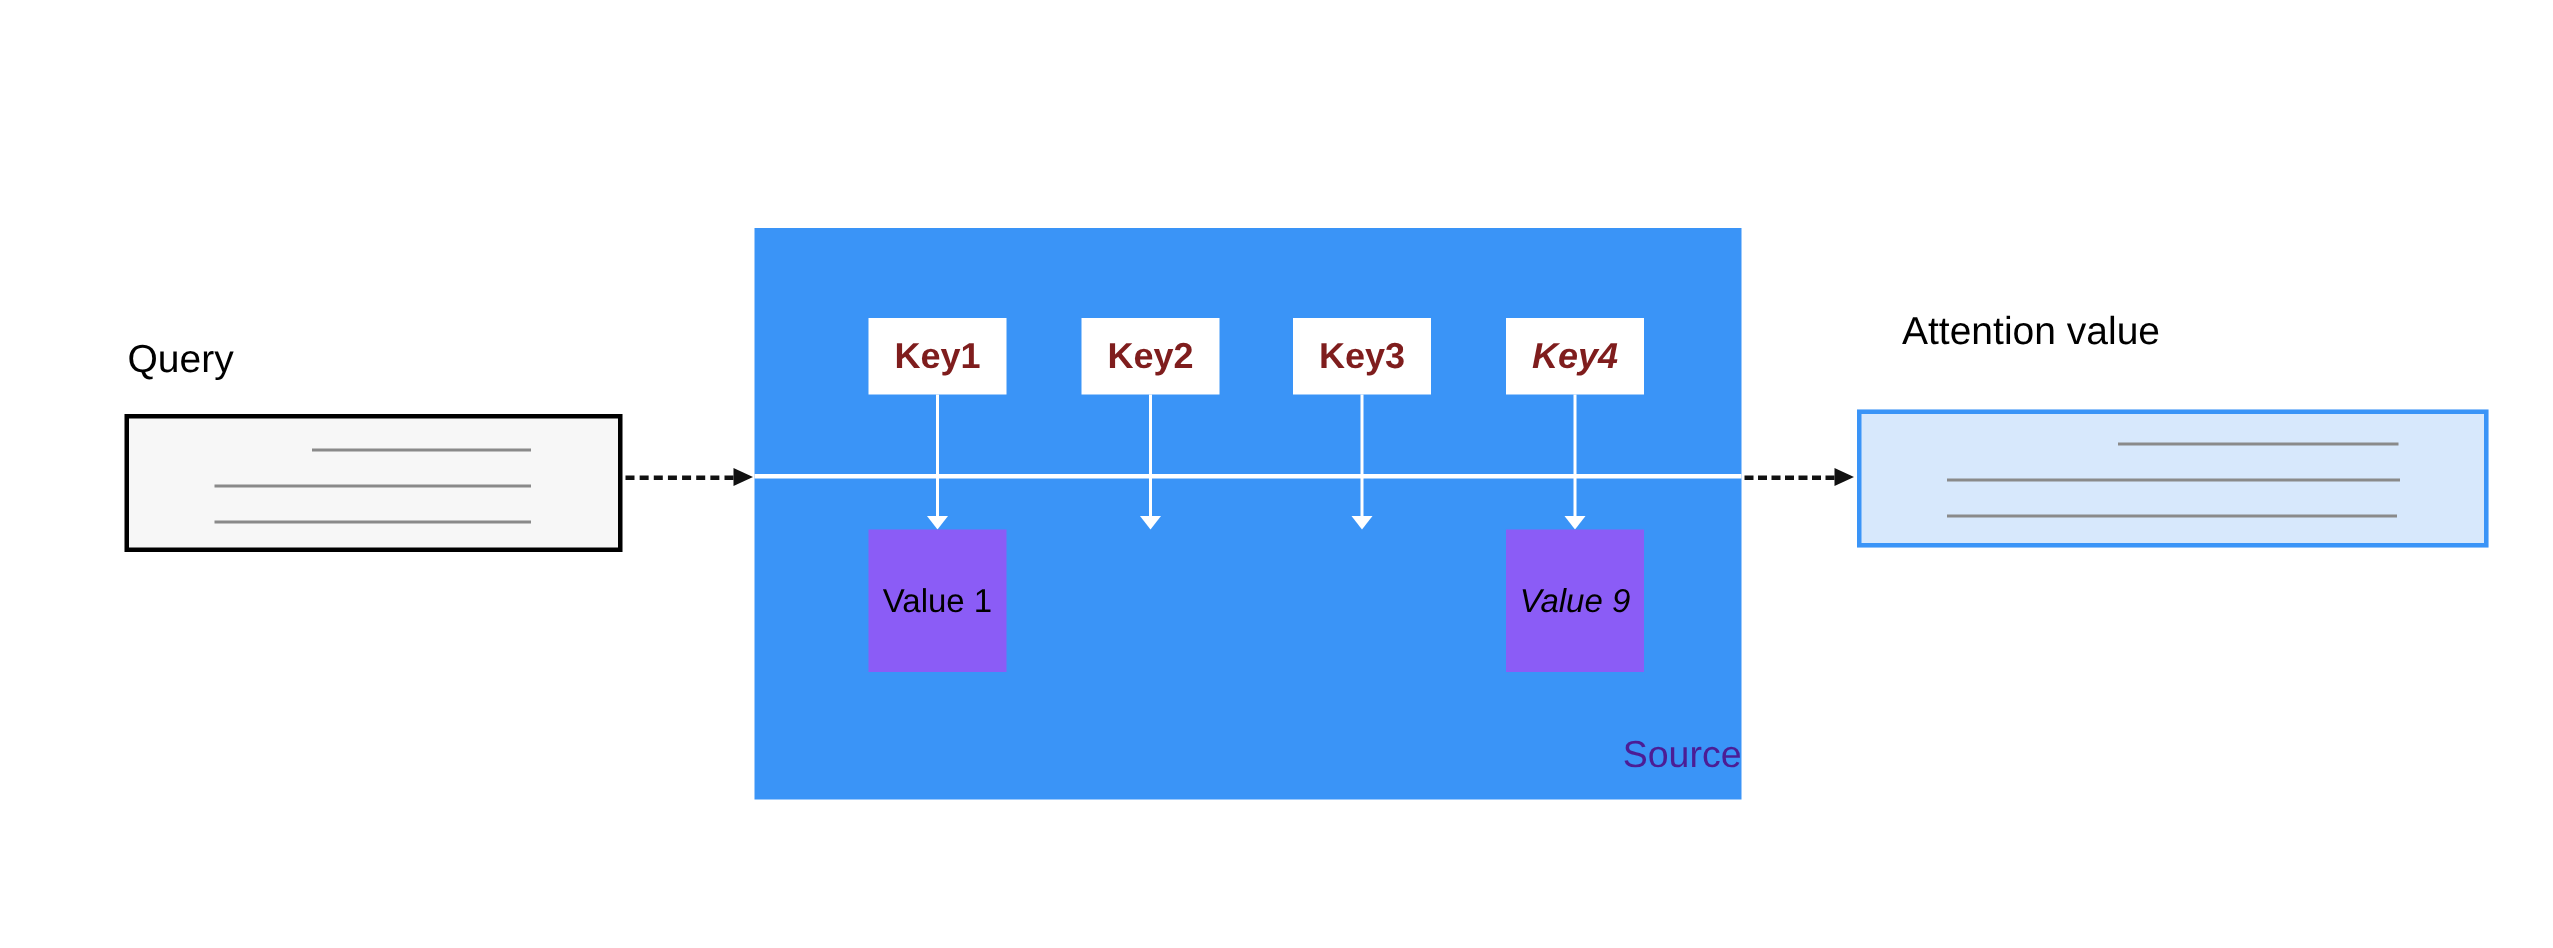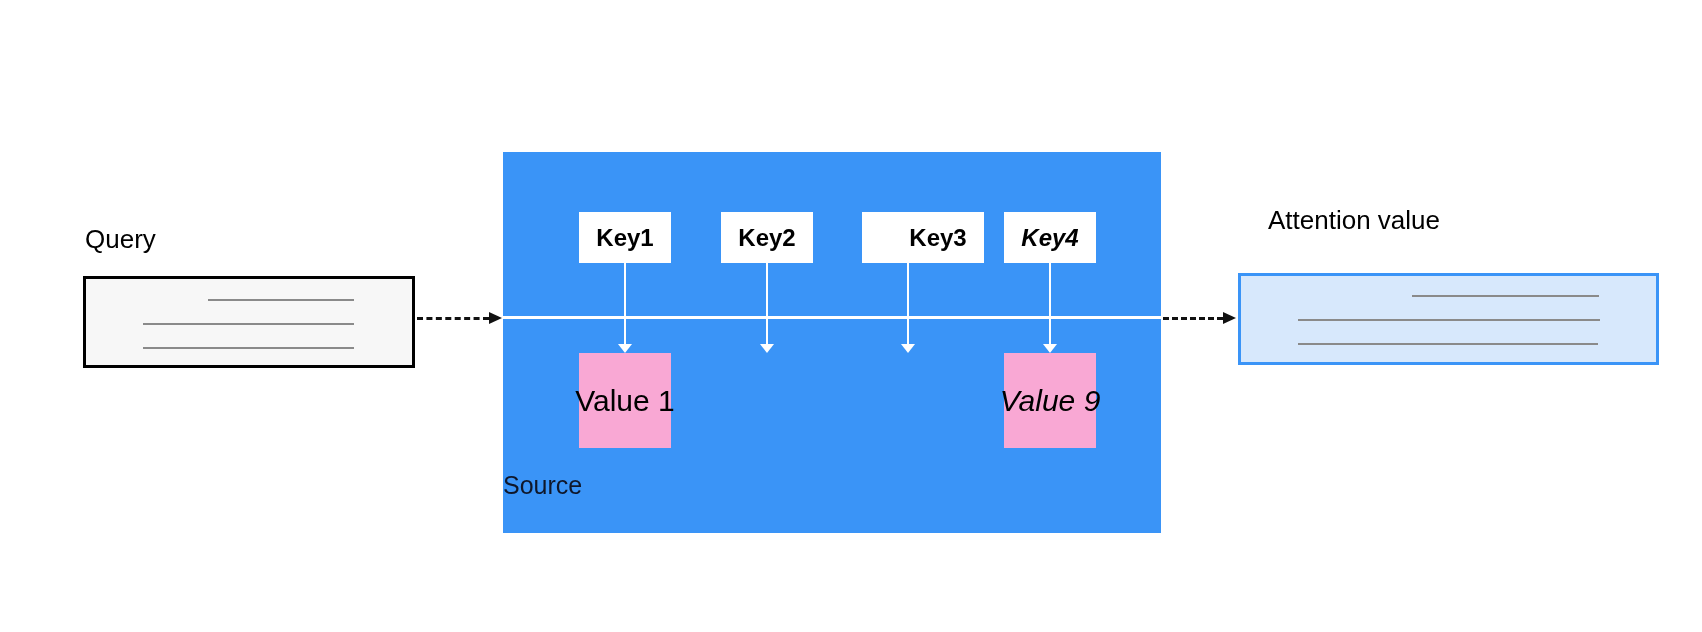--- a/index.html
+++ b/index.html
@@ -46,41 +46,41 @@
   .source-box{
     left:503px;top:152px;width:658px;height:381px;
     background:var(--source-blue,#3a94f7);
   }
   .source-hline{
     position:absolute;left:0;top:164px;width:100%;height:3px;background:#fff;
   }
   .key-box{
     position:absolute;top:60px;width:92px;height:51px;background:#fff;
     display:flex;align-items:center;justify-content:center;
-    font-size:24px;font-weight:bold;color:#000000;
+    font-size:24px;font-weight:bold;color:#7f1d1d;
   }
   .value-box{
-    position:absolute;top:201px;width:92px;height:95px;background:#f9a8d4;
+    position:absolute;top:201px;width:92px;height:95px;background:#8b5cf6;
     display:flex;align-items:center;justify-content:center;
-    font-size:30px;color:#000;white-space:nowrap;
+    font-size:22px;color:#000;white-space:nowrap;
   }
-  .col1{left:76px;}  .col2{left:218px;} .col3{left:359px;padding-left:30px;} .col4{left:501px;font-style:italic;}
+  .col1{left:76px;}  .col2{left:218px;} .col3{left:359px;} .col4{left:501px;font-style:italic;}
   .connector-line{
     position:absolute;top:111px;width:2px;height:82px;background:#fff;
   }
   .cl1{left:121px;} .cl2{left:263px;} .cl3{left:404px;} .cl4{left:546px;}
   .connector-arrowhead{
     position:absolute;top:192px;width:0;height:0;
     border-left:7px solid transparent;border-right:7px solid transparent;
     border-top:9px solid #fff;
   }
   .ca1{left:115px;} .ca2{left:257px;} .ca3{left:398px;} .ca4{left:540px;}
   .source-label{
-    position:absolute;left:0;top:320px;width:100%;
-    text-align:left;color:#0f172a;font-size:25px;line-height:26px;
+    position:absolute;left:0;top:338px;width:100%;
+    text-align:right;color:#4c1d95;font-size:25px;line-height:26px;
   }
 
   
   .attention-box{
     left:1238px;top:273px;width:421px;height:92px;
     background:var(--attn-fill,#d7e8fc);
     border:3px solid var(--attn-border,#3a94f7);
     box-sizing:border-box;
   }
   .a-l1{left:171px;top:19px;width:187px;}

